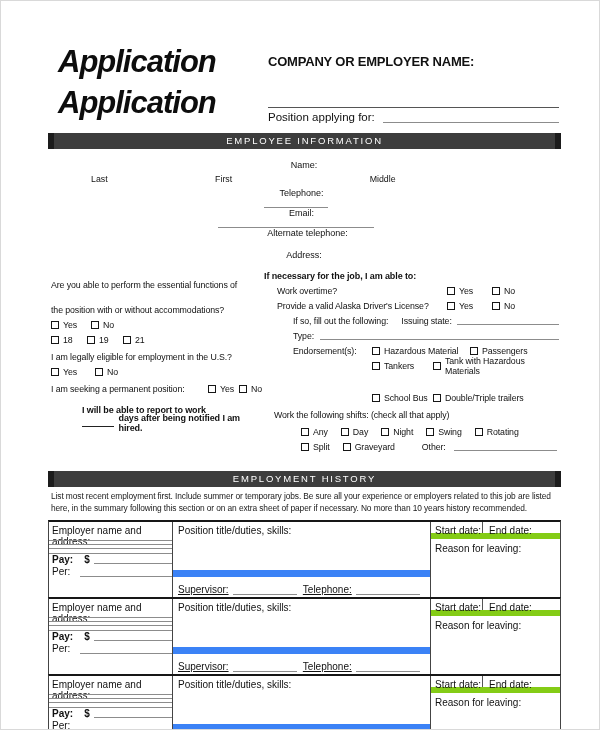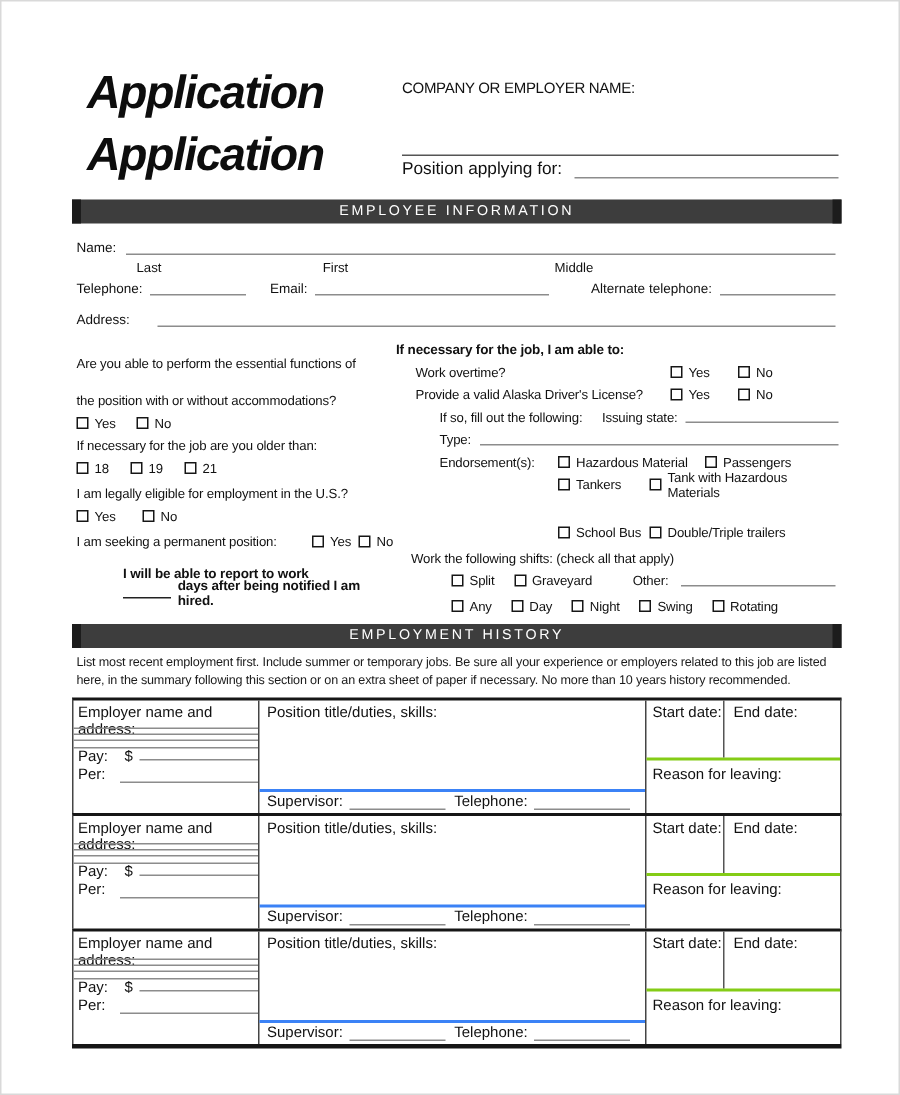--- a/index.html
+++ b/index.html
@@ -8,36 +8,36 @@
   .page {
     position:relative; width:600px; height:730px; background:#fff;
     border:1px solid #d9d9d9; overflow:hidden;
   }
 
   
   .header { display:flex; margin:40px 40px 0 57px; }
   .title { width:208px; font-size:31px; font-weight:bold; font-style:italic;
            line-height:41px; letter-spacing:-1px; color:#0d0d0d; }
   .head-right { flex:1; margin-left:2px; padding-top:13px; }
-  .company-label { font-size:10px; font-weight:normal; letter-spacing:-0.2px; }
+  .company-label { font-size:13px; font-weight:bold; letter-spacing:-0.2px; }
   .company-line { border-bottom:1px solid #555; height:24px; margin-top:15px; }
   .position-row { display:flex; align-items:flex-end; margin-top:3px; font-size:11.5px; }
   .position-row .bl { height:12px; }
 
   
   .banner {
     margin:10px 40px 0 47px; width:513px; height:16px;
     background:#3d3d3d; border-left:6px solid #1c1c1c; border-right:6px solid #1c1c1c;
     color:#fff; font-size:9.5px; letter-spacing:1.8px; text-align:center; line-height:16px;
   }
-  .banner.second { margin-top:5px; }
+  .banner.second { margin-top:17px; }
 
   
   .ident { margin:11px 42px 0 50px; font-size:9px; }
-  .row { display:flex; align-items:center; }
+  .row { display:flex; align-items:center;flex-direction:column; }
   .bl { display:inline-block; border-bottom:1px solid #8c8c8c; height:10px; }
   .grow { flex:1; }
   .name-row .bl { margin-left:6px; }
   .sub-row { margin-top:3px; font-size:8.8px; }
   .sub-last { margin-left:40px; }
   .sub-first { margin-left:105px; }
   .sub-middle { margin-left:135px; }
   .phone-row { margin-top:4px; }
   .phone-row .lbl { margin-right:5px; }
   .bl-phone { width:64px; margin-right:16px; }
@@ -73,31 +73,31 @@
   
   .intro { margin:4px 40px 0 50px; font-size:8.4px; line-height:11.5px; letter-spacing:-0.1px; color:#1a1a1a; }
 
   .table { margin:6px 40px 0 47px; width:513px; border-bottom:3px solid #161616; }
   .block { display:flex; border-top:2.5px solid #161616; height:77px;
            border-left:1px solid #444; border-right:1px solid #444; font-size:10px; }
   .c-left { width:124px; border-right:1px solid #444; display:flex; flex-direction:column; }
   .c-left .cell-label { padding:3px 2px 0 3px; height:16px; }
   .addr-ln { border-bottom:1px solid #8c8c8c; height:9px; margin:0 0 0 0; }
   .addr-ln.first { height:7px; }
-  .pay-row { margin-top:4px; border-top:1px solid #8c8c8c; height:13px; display:flex; align-items:flex-start; padding:0 0 1px 3px; }
+  .pay-row { margin-top:4px; border-top:1px solid #8c8c8c; height:13px; display:flex; align-items:center; padding:0 0 1px 3px;font-weight:bold; }
   .pay-row .cur { margin-left:11px; }
   .pay-row .bl { margin-left:4px; height:8px; }
   .per-row { flex:1; display:flex; align-items:flex-end; padding:0 0 20px 3px; }
   .per-row .bl { margin-left:10px; height:8px; }
   .c-mid { flex:1; border-right:1px solid #444; display:flex; flex-direction:column; }
   .c-mid .cell-label { padding:3px 0 0 5px; flex:1; }
-  .sup-row { border-top:2px solid #3b82f6; height:16px; display:flex; align-items:flex-end; padding:0 4px 2px 5px; }
+  .sup-row { border-top:7px solid #3b82f6; height:27px; display:flex; align-items:flex-end; padding:0 4px 2px 5px;text-decoration:underline; }
   .sup-row .bl { height:8px; margin:0 6px 0 4px; }
   .c-right { width:129px; display:flex; flex-direction:column; }
-  .dates-row { display:flex; height:40px; border-bottom:2px solid #84cc16; }
+  .dates-row { display:flex; height:17px; border-bottom:6px solid #84cc16; }
   .date-start { width:52px; border-right:1px solid #555; padding:3px 0 0 4px; }
   .date-end { flex:1; padding:3px 0 0 6px; }
   .reason { padding:4px 0 0 4px; }
 </style>
 </head>
 <body>
 
 <div class="page">
 
   <div class="header">
@@ -149,21 +149,20 @@
       <div class="qrow">
         <span class="cbi">
             <span class="cb"></span>
             <span>Yes</span>
           </span>
         <span class="cbi" style="margin-left:14px;">
             <span class="cb"></span>
             <span>No</span>
           </span>
       </div>
-      <div class="qrow">If necessary for the job are you older than:</div>
       <div class="qrow">
         <span class="age-item">
             <span class="cb"></span>
             <span>18</span>
           </span>
         <span class="age-item">
             <span class="cb"></span>
             <span>19</span>
           </span>
         <span class="age-item">
@@ -260,53 +259,53 @@
         <span class="cbi end-first">
             <span class="cb"></span>
             <span>School Bus</span>
           </span>
         <span class="cbi">
             <span class="cb"></span>
             <span>Double/Triple trailers</span>
           </span>
       </div>
       <div class="qrow" style="padding-left:10px;margin-top:2px;">Work the following shifts: (check all that apply)</div>
+      <div class="qrow indent3" style="margin-top:2px;">
+        <span class="cbi shift-item">
+            <span class="cb"></span>
+            <span>Any</span>
+          </span>
+        <span class="cbi shift-item">
+            <span class="cb"></span>
+            <span>Day</span>
+          </span>
+        <span class="cbi shift-item">
+            <span class="cb"></span>
+            <span>Night</span>
+          </span>
+        <span class="cbi shift-item">
+            <span class="cb"></span>
+            <span>Swing</span>
+          </span>
+        <span class="cbi">
+            <span class="cb"></span>
+            <span>Rotating</span>
+          </span>
+      </div>
       <div class="qrow indent3">
         <span class="cbi shift-item">
             <span class="cb"></span>
             <span>Split</span>
           </span>
         <span class="cbi shift-item">
             <span class="cb"></span>
             <span>Graveyard</span>
           </span>
         <span style="margin-left:14px;">Other:</span>
         <span class="bl grow" style="margin-left:8px;margin-right:2px;"></span>
-      </div>
-      <div class="qrow indent3" style="margin-top:2px;">
-        <span class="cbi shift-item">
-            <span class="cb"></span>
-            <span>Any</span>
-          </span>
-        <span class="cbi shift-item">
-            <span class="cb"></span>
-            <span>Day</span>
-          </span>
-        <span class="cbi shift-item">
-            <span class="cb"></span>
-            <span>Night</span>
-          </span>
-        <span class="cbi shift-item">
-            <span class="cb"></span>
-            <span>Swing</span>
-          </span>
-        <span class="cbi">
-            <span class="cb"></span>
-            <span>Rotating</span>
-          </span>
       </div>
     </div>
   </div>
 
   <div class="banner second">EMPLOYMENT HISTORY</div>
 
   <div class="intro">
     <div>List most recent employment first. Include summer or temporary jobs. Be sure all your experience or employers related to this job are listed</div>
     <div>here, in the summary following this section or on an extra sheet of paper if necessary. No more than 10 years history recommended.</div>
   </div>

